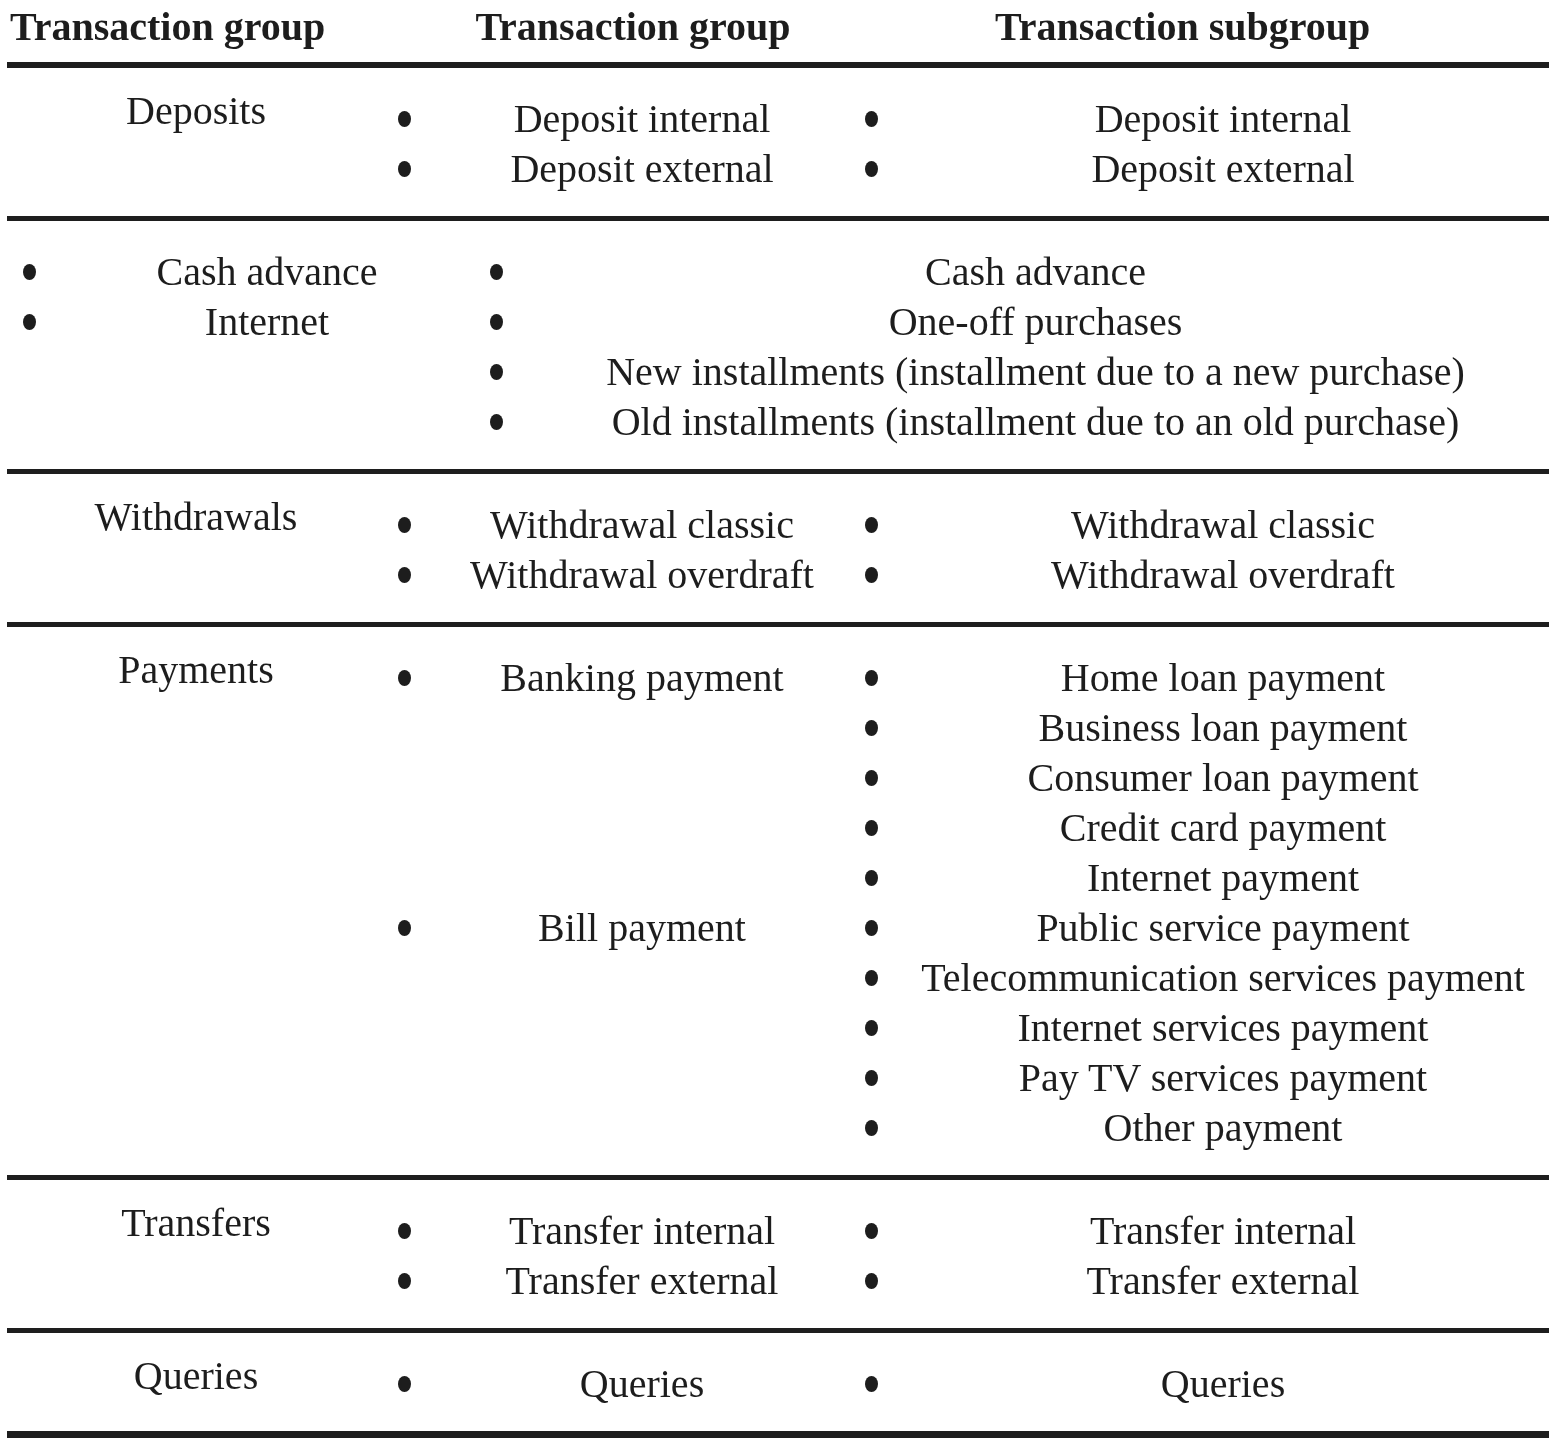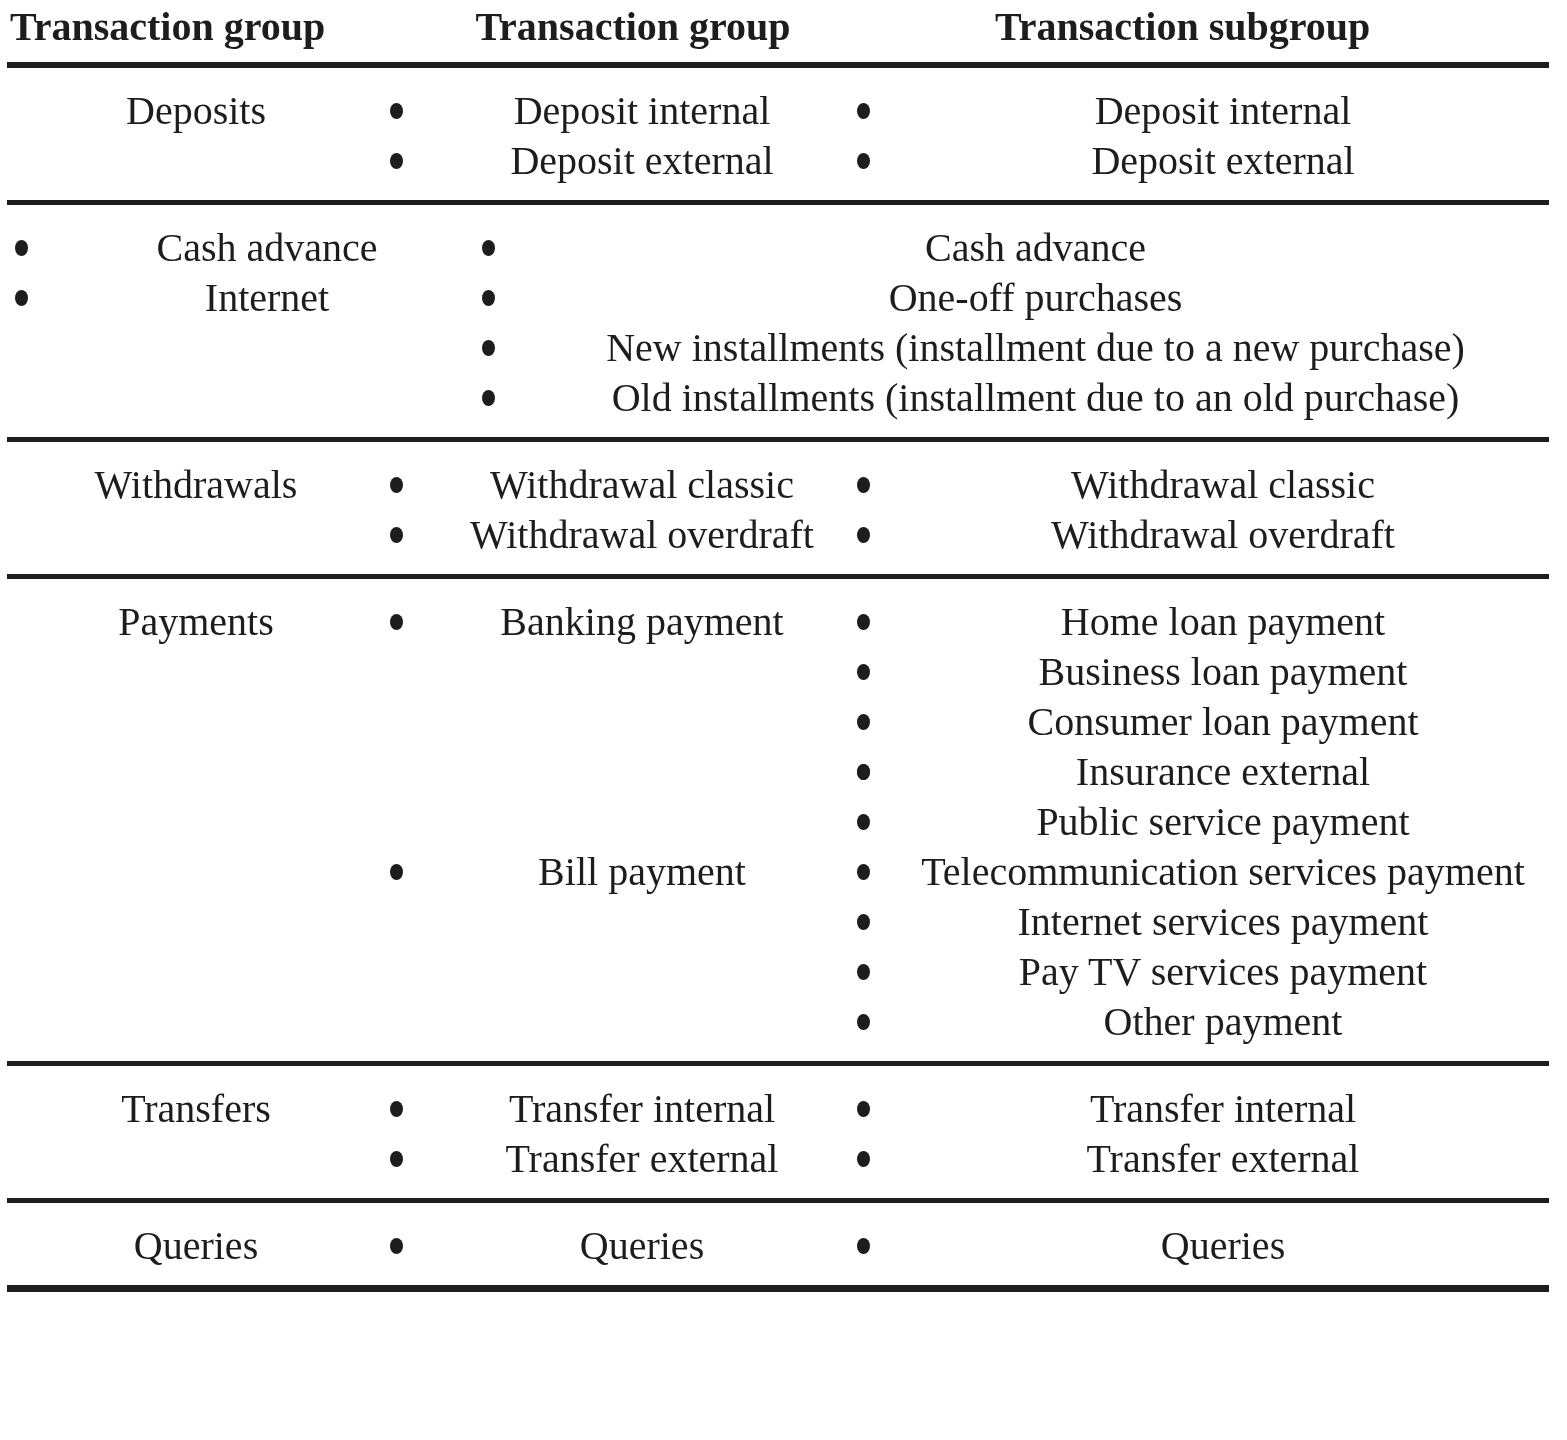--- a/index.html
+++ b/index.html
@@ -22,21 +22,21 @@
     padding: 18px 0 14px 0;
     border-bottom: 5px solid #1e1e1e;
     text-align: center;
   }
   .row:last-child { border-bottom: 7px solid #1e1e1e; }
   .c1 { width: 375px; padding-left: 3px; box-sizing: border-box; flex-shrink: 0; }
   .c2 { width: 470px; padding-left: 8px; box-sizing: border-box; flex-shrink: 0; }
   .c3 { flex: 1; padding-left: 5px; box-sizing: border-box; min-width: 0; }
   .hrow .c2 { padding-left: 32px; text-align: center; }
   .hrow .c3 { padding-left: 143px; }
-  ul { margin: 0; padding: 0; list-style: none; }
+  ul { margin: 8px; padding: 0; list-style: none; }
   .item { position: relative; padding-left: 42px; }
   .c3 .item { padding-left: 40px; }
   .bullet {
     position: absolute;
     left: 0;
     top: 17px;
     width: 13px;
     height: 16px;
     border-radius: 50%;
     background: #1d1d1d;
@@ -109,22 +109,22 @@
       <ul>
         <li class="item"><span class="bullet"></span><span>Banking payment</span></li>
         <li class="item gap-above"><span class="bullet"></span><span>Bill payment</span></li>
       </ul>
     </div>
     <div class="c3">
       <ul>
         <li class="item"><span class="bullet"></span><span>Home loan payment</span></li>
         <li class="item"><span class="bullet"></span><span>Business loan payment</span></li>
         <li class="item"><span class="bullet"></span><span>Consumer loan payment</span></li>
-        <li class="item"><span class="bullet"></span></li>
-        <li class="item"><span class="bullet"></span><span>Insurance external</span></li>
+        <li class="item"><span class="bullet"></span><span>Credit card payment</span></li>
+        <li class="item"><span class="bullet"></span><span>Internet payment</span></li>
         <li class="item"><span class="bullet"></span><span>Public service payment</span></li>
         <li class="item"><span class="bullet"></span><span>Telecommunication services payment</span></li>
         <li class="item"><span class="bullet"></span><span>Internet services payment</span></li>
         <li class="item"><span class="bullet"></span><span>Pay TV services payment</span></li>
         <li class="item"><span class="bullet"></span><span>Other payment</span></li>
       </ul>
     </div>
   </div>
 
   <div class="row">

